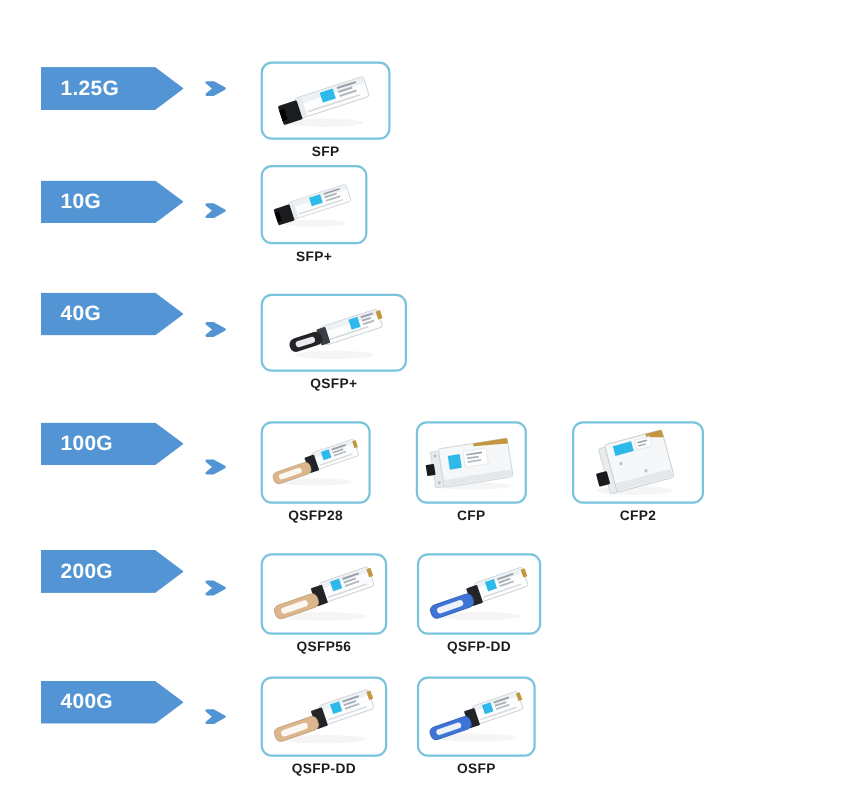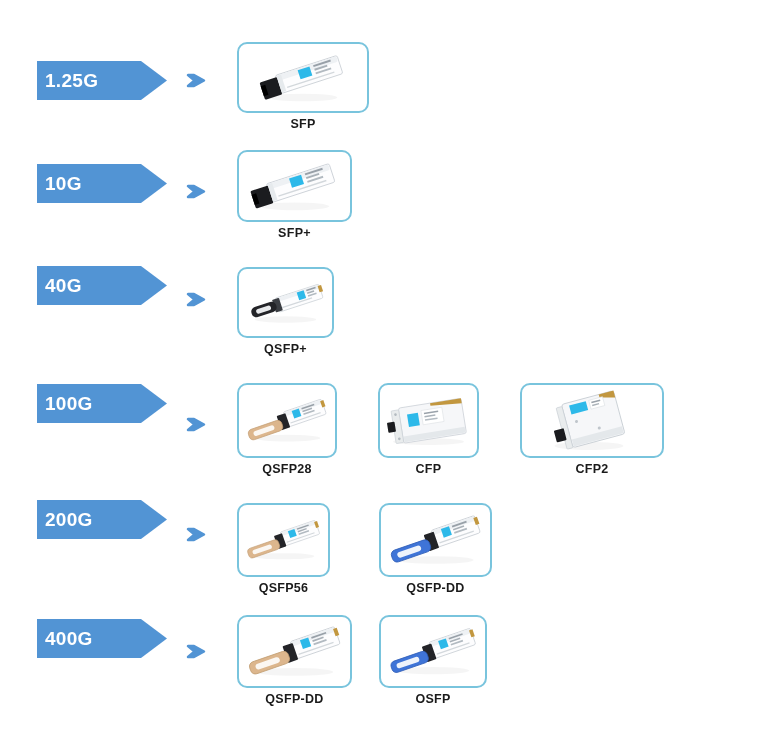--- a/index.html
+++ b/index.html
@@ -4,21 +4,21 @@
 <style>
   html,body{margin:0;padding:0;background:#ffffff;}
   .canvas{
     position:relative;width:768px;height:734px;background:#ffffff;
     font-family:"Liberation Sans", sans-serif;overflow:hidden;
   }
   .banner{
     position:absolute;left:37px;width:130px;height:39px;
     background:#5294d4;
     clip-path:polygon(0 0, 80% 0, 100% 50%, 80% 100%, 0 100%);
-    display:flex;align-items:center;box-sizing:border-box;padding-left:8px;
+    display:flex;align-items:center;box-sizing:border-box;padding-left:18px;
   }
   .banner span{
     color:#ffffff;font-size:19px;font-weight:600;letter-spacing:.3px;line-height:1;
   }
   .chev{position:absolute;left:186px;width:20px;height:15px;display:block;}
   .card-group{position:absolute;display:flex;flex-direction:column;align-items:center;}
   .card{
     width:100%;box-sizing:border-box;background:#ffffff;
     border:2px solid #79c4dd;border-radius:10px;
     display:flex;align-items:center;justify-content:center;padding:2px;overflow:hidden;
@@ -144,55 +144,55 @@
 
 <div class="canvas">
 
   <div>
     <div class="banner" style="top:61px">
       <span>1.25G</span>
     </div>
     <svg class="chev" style="top:73px" viewBox="0 0 20 15">
         <use href="#sym-chevron"></use>
       </svg>
-    <div class="card-group" style="left:237px;top:42px;width:132px">
+    <div class="card-group" style="left:237px;top:56px;width:118px">
       <div class="card" style="height:71px">
         <svg class="module-svg" viewBox="0 0 110 66">
             <use href="#sym-sfp"></use>
           </svg>
       </div>
       <div class="card-label">SFP</div>
     </div>
   </div>
 
   <div>
     <div class="banner" style="top:164px">
       <span>10G</span>
     </div>
     <svg class="chev" style="top:184px" viewBox="0 0 20 15">
         <use href="#sym-chevron"></use>
       </svg>
-    <div class="card-group" style="left:237px;top:150px;width:115px">
+    <div class="card-group" style="left:237px;top:150px;width:97px">
       <div class="card" style="height:72px">
         <svg class="module-svg" viewBox="0 0 110 66">
             <use href="#sym-sfp"></use>
           </svg>
       </div>
       <div class="card-label">SFP+</div>
     </div>
   </div>
 
   <div>
     <div class="banner" style="top:266px">
       <span>40G</span>
     </div>
     <svg class="chev" style="top:292px" viewBox="0 0 20 15">
         <use href="#sym-chevron"></use>
       </svg>
-    <div class="card-group" style="left:237px;top:267px;width:97px">
+    <div class="card-group" style="left:237px;top:267px;width:133px">
       <div class="card" style="height:71px">
         <svg class="module-svg" viewBox="0 0 110 66">
             <use href="#sym-qsfp-bail"></use>
           </svg>
       </div>
       <div class="card-label">QSFP+</div>
     </div>
   </div>
 
   <div>
@@ -211,38 +211,38 @@
       <div class="card-label">QSFP28</div>
     </div>
     <div class="card-group" style="left:378px;top:383px;width:101px">
       <div class="card" style="height:75px">
         <svg class="module-svg" viewBox="0 0 110 66">
             <use href="#sym-cfp"></use>
           </svg>
       </div>
       <div class="card-label">CFP</div>
     </div>
-    <div class="card-group" style="left:520px;top:383px;width:144px">
+    <div class="card-group" style="left:520px;top:383px;width:120px">
       <div class="card" style="height:75px">
         <svg class="module-svg" viewBox="0 0 110 66">
             <use href="#sym-cfp2"></use>
           </svg>
       </div>
       <div class="card-label">CFP2</div>
     </div>
   </div>
 
   <div>
     <div class="banner" style="top:500px">
       <span>200G</span>
     </div>
     <svg class="chev" style="top:527px" viewBox="0 0 20 15">
         <use href="#sym-chevron"></use>
       </svg>
-    <div class="card-group" style="left:237px;top:503px;width:93px">
+    <div class="card-group" style="left:237px;top:503px;width:115px">
       <div class="card" style="height:74px">
         <svg class="module-svg" viewBox="0 0 110 66">
             <use href="#sym-qsfp-tan"></use>
           </svg>
       </div>
       <div class="card-label">QSFP56</div>
     </div>
     <div class="card-group" style="left:379px;top:503px;width:113px">
       <div class="card" style="height:74px">
         <svg class="module-svg" viewBox="0 0 110 66">

